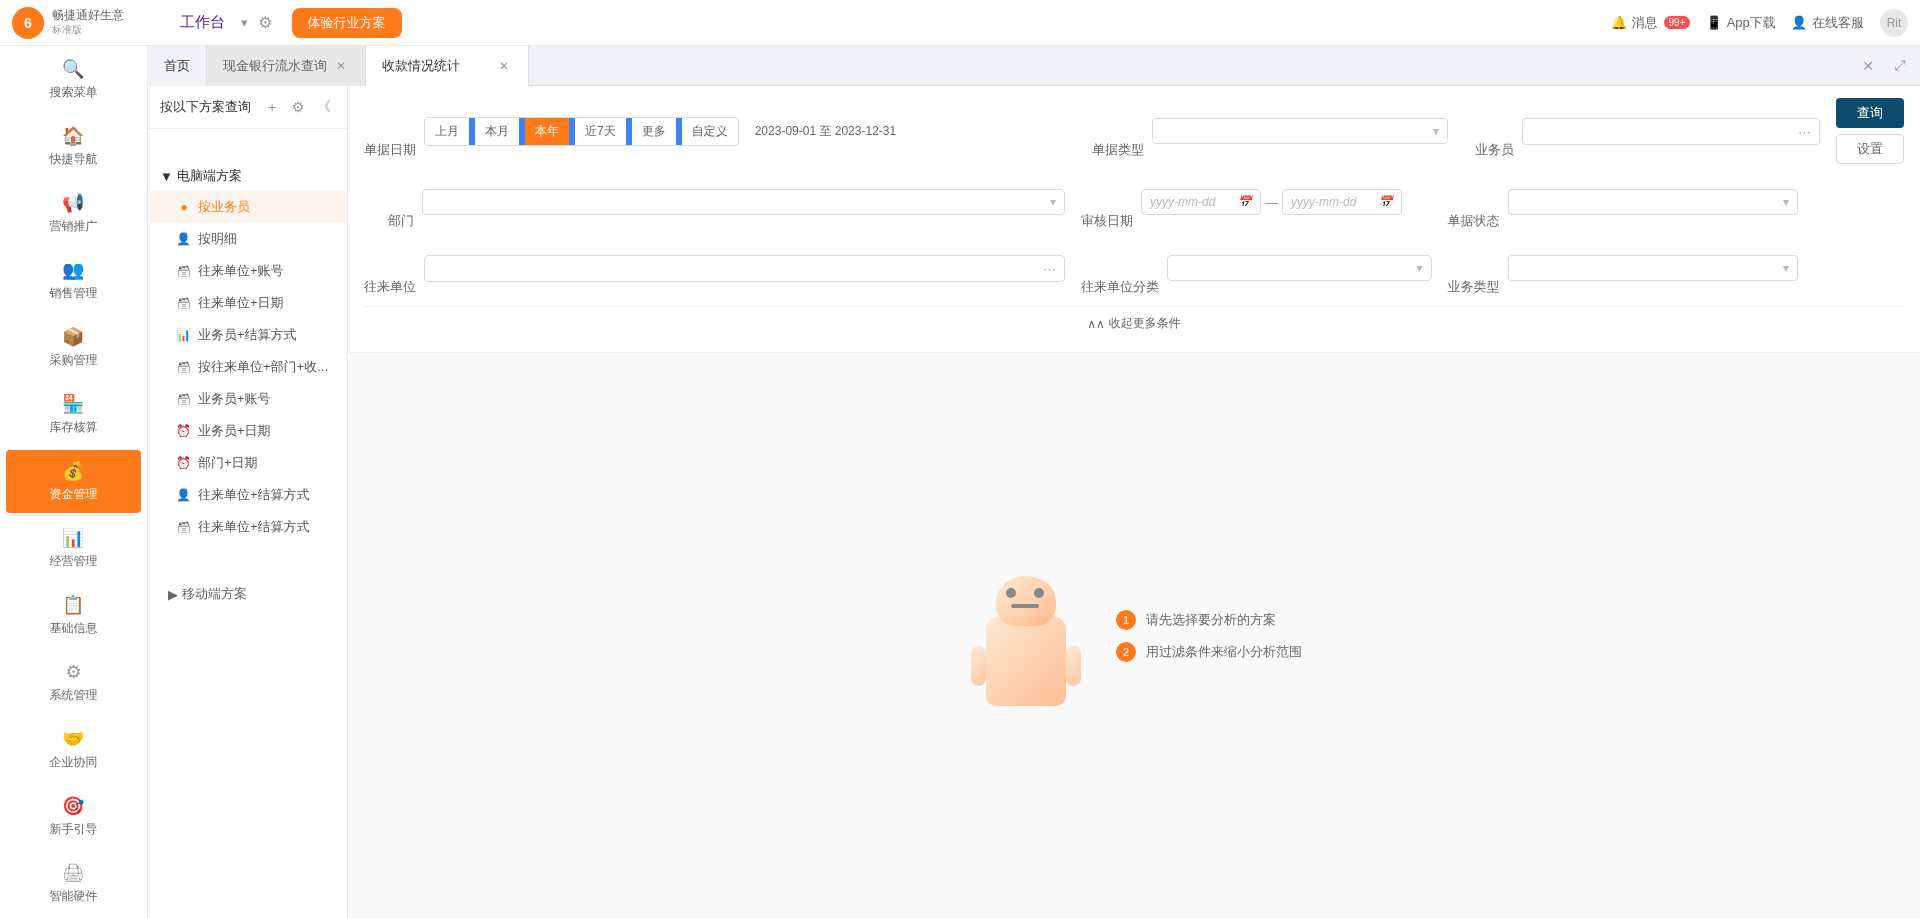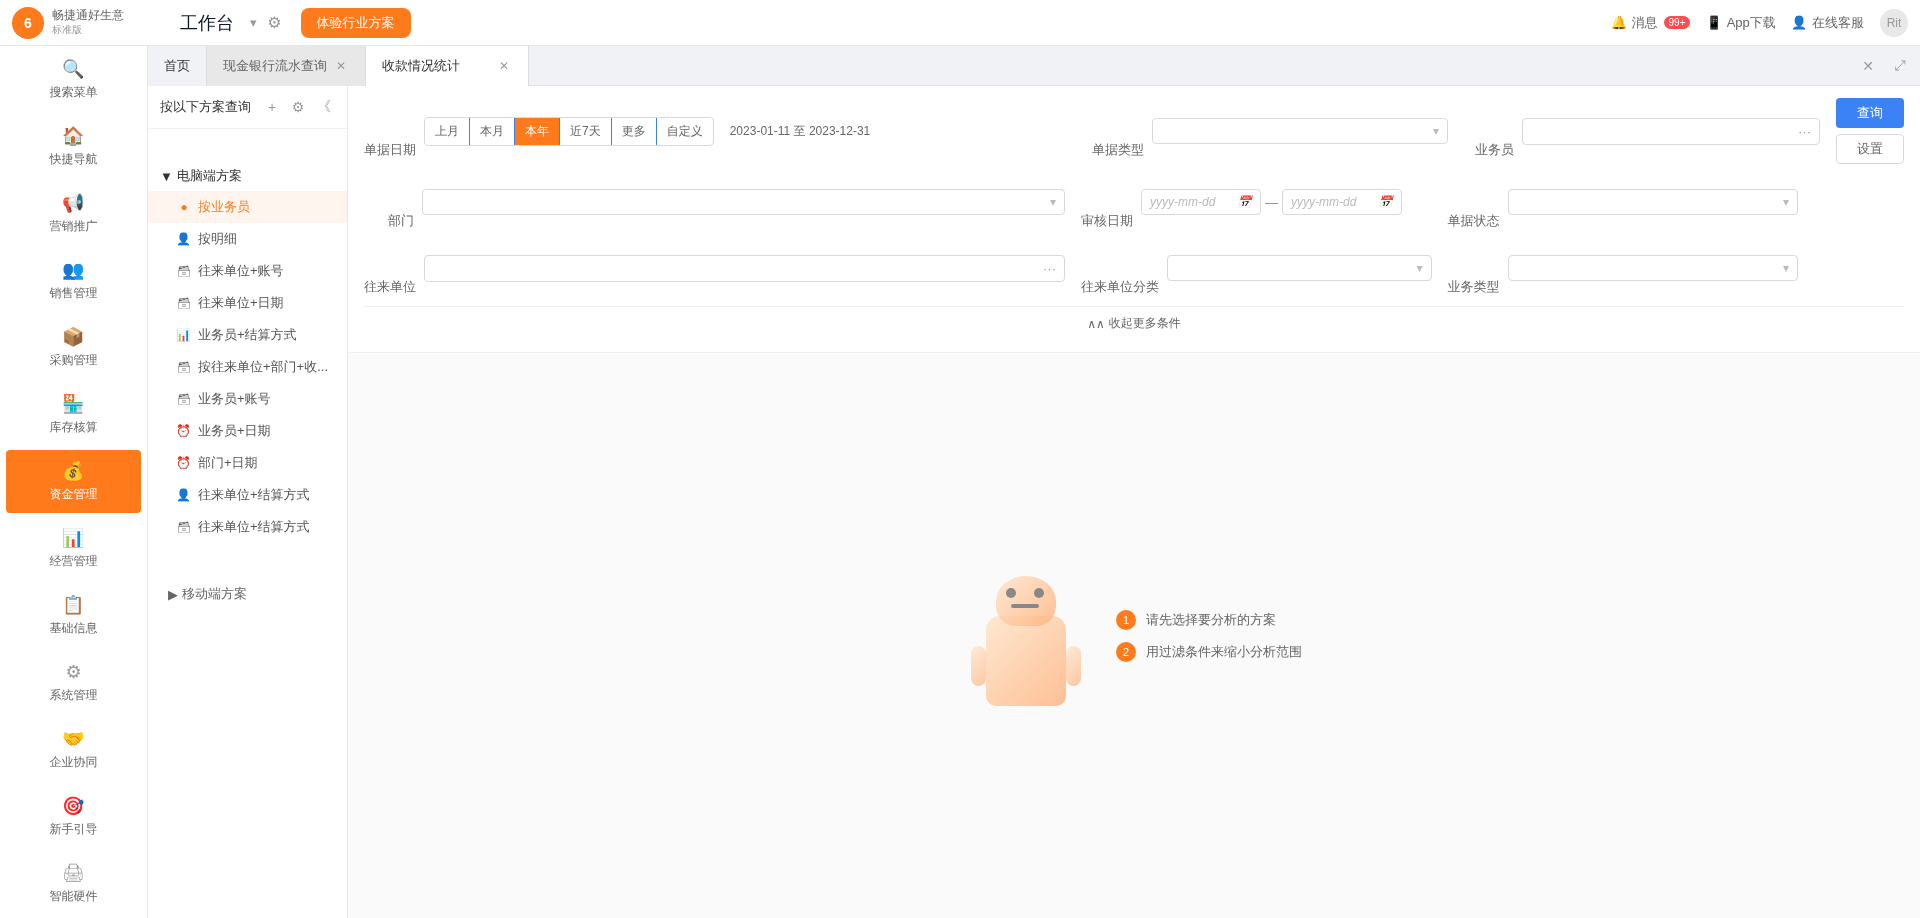--- a/index.html
+++ b/index.html
@@ -36,22 +36,22 @@
       flex: 1;
       display: flex;
       align-items: center;
       gap: 4px;
       padding-left: 8px;
     }
     .header-nav-item {
       padding: 4px 12px;
       border-radius: 4px;
       cursor: pointer;
-      color: #0f172a;
-      font-size: 18px;
+      color: #4c1d95;
+      font-size: 15px;
     }
     .header-settings-icon {
       width: 28px; height: 28px;
       display: flex; align-items: center; justify-content: center;
       cursor: pointer; color: #999; font-size: 16px;
     }
     .header-trial-btn {
       background: #ff7a1a;
       color: white;
       padding: 6px 16px;
@@ -291,21 +291,21 @@
       flex: 1;
     }
     .query-label {
       color: #666; font-size: 13px; white-space: nowrap; min-width: 50px; text-align: right; margin-top: 38px;
     }
     .date-range-tab {
       padding: 5px 10px;
       cursor: pointer;
       font-size: 12px;
       color: #666;
-      border-right: 1px solid #3b82f6;
+      border-right: 6px solid #3b82f6;
     }
     .date-range-tab:last-child { border-right: none; }
     .date-range-tab.active { background: #ff7a1a; color: white; }
     .date-text { font-size: 12px; color: #666; padding: 5px 8px; }
     .select-field {
       border: 1px solid #d9d9d9;
       border-radius: 4px;
       padding: 5px 8px;
       font-size: 13px;
       flex: 1;
@@ -317,21 +317,21 @@
     }
     .select-placeholder { color: #bbb; }
     .chevron-down { color: #bbb; font-size: 12px; }
     .query-actions {
       display: flex;
       flex-direction: column;
       gap: 6px;
       flex-shrink: 0;
     }
     .btn-query {
-      background: #3b82f6;
+      background: #0c4a6e;
       color: white;
       padding: 6px 20px;
       border: none;
       border-radius: 4px;
       cursor: pointer;
       font-size: 13px;
     }
     .btn-settings {
       background: white;
       color: #666;
@@ -595,21 +595,21 @@
               <span class="query-label">单据日期</span>
               <div style="display:flex;align-items:center;gap:0;border:1px solid #d9d9d9;border-radius:4px;overflow:hidden;">
                 <div class="date-range-tab">上月</div>
                 <div class="date-range-tab">本月</div>
                 <div class="date-range-tab active">本年</div>
                 <div class="date-range-tab">近7天</div>
                 <div class="date-range-tab">更多</div>
                 <div class="date-range-tab">自定义</div>
               </div>
               <span class="date-text">
-                <span>2023-01-11</span>
+                <span>2023-09-01</span>
                 <span> 至 </span>
                 <span>2023-12-31</span>
               </span>
             </div>
             <div class="query-field">
               <span class="query-label">单据类型</span>
               <div class="select-field">
                 <span class="select-placeholder"></span>
                 <span class="chevron-down">▾</span>
               </div>

